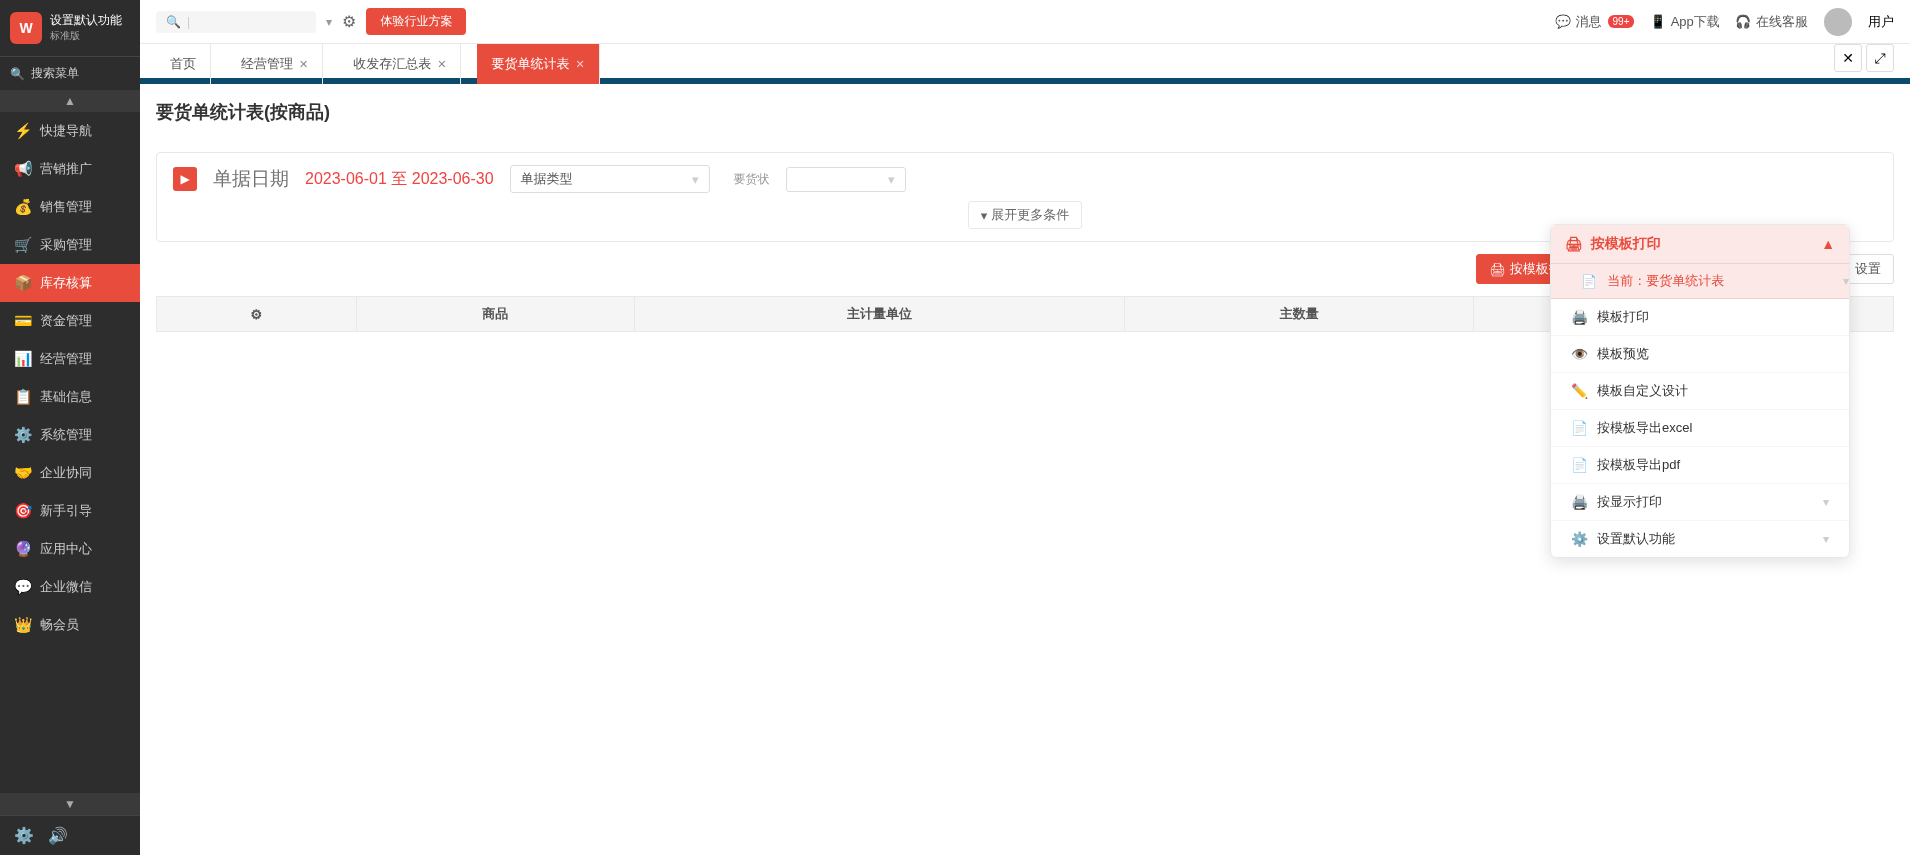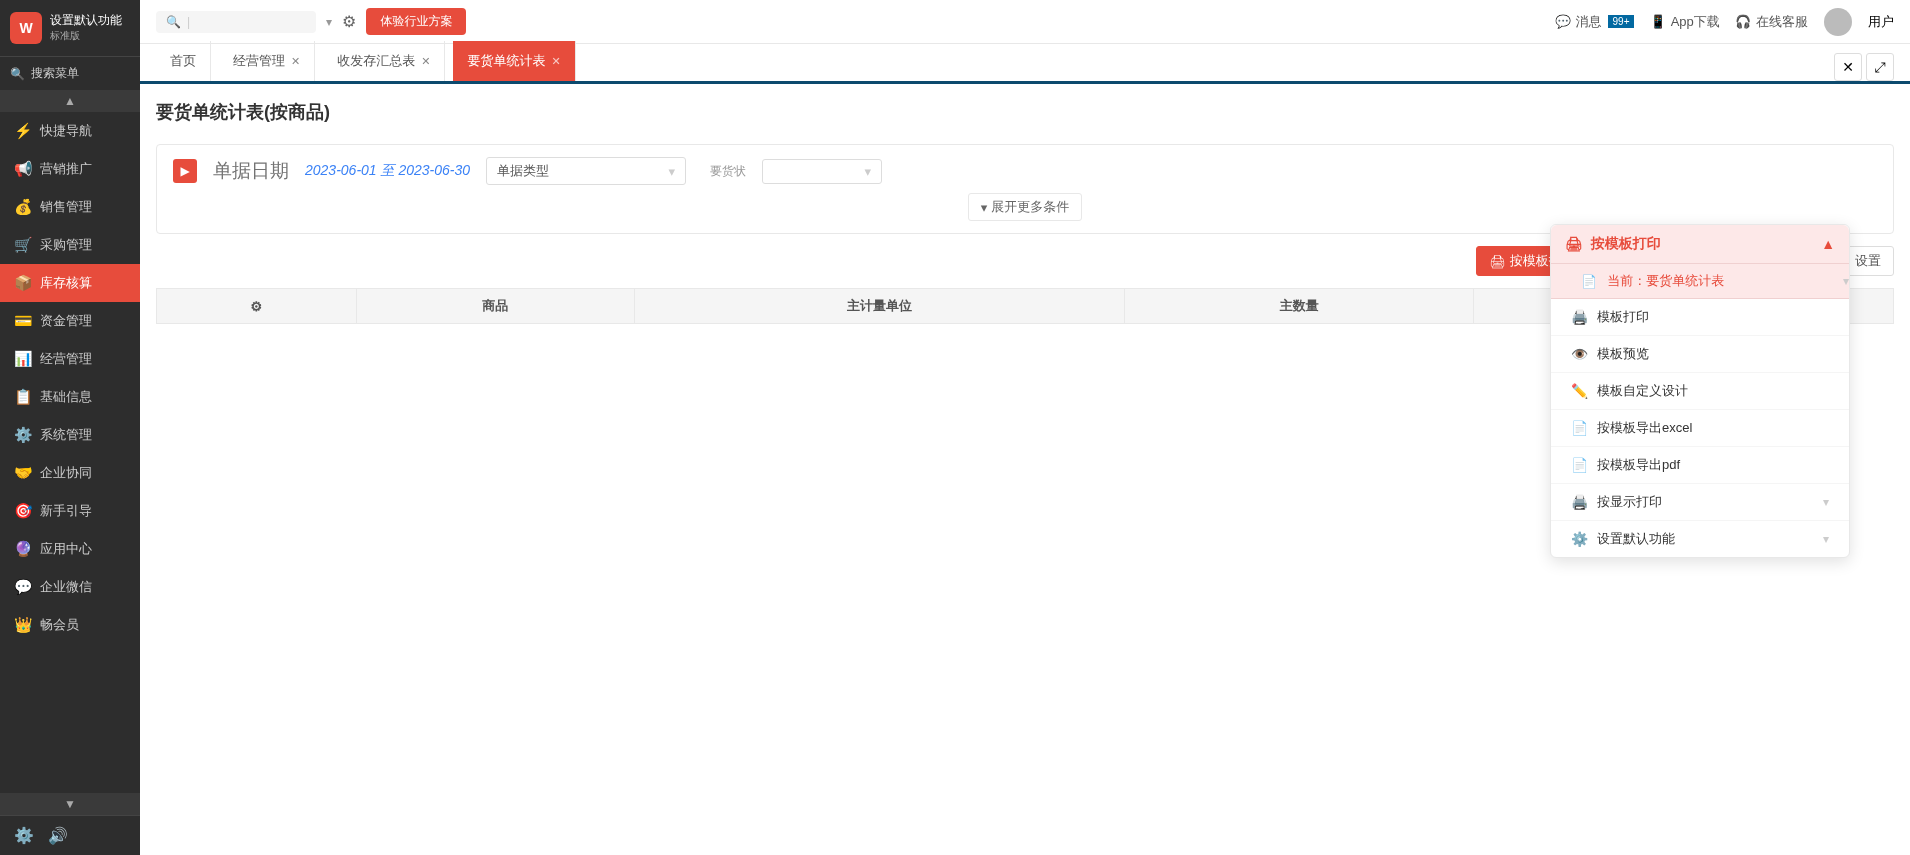--- a/index.html
+++ b/index.html
@@ -83,31 +83,31 @@
       padding: 5px 14px; border-radius: 4px; font-size: 12px; cursor: pointer;
     }
     .topbar-right {
       margin-left: auto; display: flex; align-items: center; gap: 16px;
     }
     .topbar-right-item {
       display: flex; align-items: center; gap: 4px;
       color: #555; font-size: 13px; cursor: pointer;
     }
     .badge {
-      background: #0369a1; color: white; border-radius: 0;
+      background: #ef4444; color: white; border-radius: 6px;
       font-size: 10px; padding: 1px 5px; margin-left: 2px;
     }
     .avatar { width: 28px; height: 28px; background: #bbb; border-radius: 50%; }
 
     
     .tabbar {
       background: white; padding: 0 16px;
-      display: flex; align-items: flex-end;
-      height: 40px; border-bottom: 3px solid #0c4a6e;
-      flex-shrink: 0; gap: 8px;
+      display: flex; align-items: flex-start;
+      height: 40px; border-bottom: 6px solid #0c4a6e;
+      flex-shrink: 0; gap: 16px;
       position: relative;
     }
     .tab {
       display: flex; align-items: center; gap: 6px;
       padding: 0 14px; height: 40px;
       font-size: 13px; cursor: pointer; color: #555;
       border-right: 1px solid #e8e8e8;
     }
     .tab:first-child { border-left: none; }
     .tab.active { background: #e74c3c; color: white; }
@@ -123,39 +123,39 @@
       display: flex; align-items: center; justify-content: center; font-size: 14px;
     }
 
     
     .page-content {
       flex: 1; overflow: auto; background: white; padding: 16px;
       position: relative;
     }
 
     .page-title {
-      font-size: 18px; font-weight: bold; color: #333; margin-bottom: 20px;
+      font-size: 18px; font-weight: bold; color: #333; margin-bottom: 28px;
     }
 
     
     .filter-area {
       background: white; border: 1px solid #e8e8e8;
       border-radius: 4px; padding: 12px 16px; margin-bottom: 12px;
     }
     .filter-row {
       display: flex; align-items: center; gap: 16px; flex-wrap: wrap;
     }
     .filter-label { color: #737373; font-size: 19px; white-space: nowrap; }
     .date-btns { display: flex; align-items: center; gap: 4px; }
     .date-btn {
       padding: 3px 8px; border: 1px solid #ddd; border-radius: 3px;
       font-size: 12px; cursor: pointer; background: white; color: #555;
     }
     .date-btn.active { background: #e74c3c; color: white; border-color: #e74c3c; }
-    .date-range { color: #3b82f6; font-size: 14px; font-style: italic; }
+    .date-range { color: #ef4444; font-size: 16px; }
 
     .filter-select {
       display: flex; align-items: center; gap: 6px;
       border: 1px solid #ddd; border-radius: 3px;
       padding: 4px 10px; min-width: 200px; cursor: pointer;
       background: white; color: #555; font-size: 13px;
     }
 
     .expand-btn {
       display: flex; align-items: center; gap: 4px;

